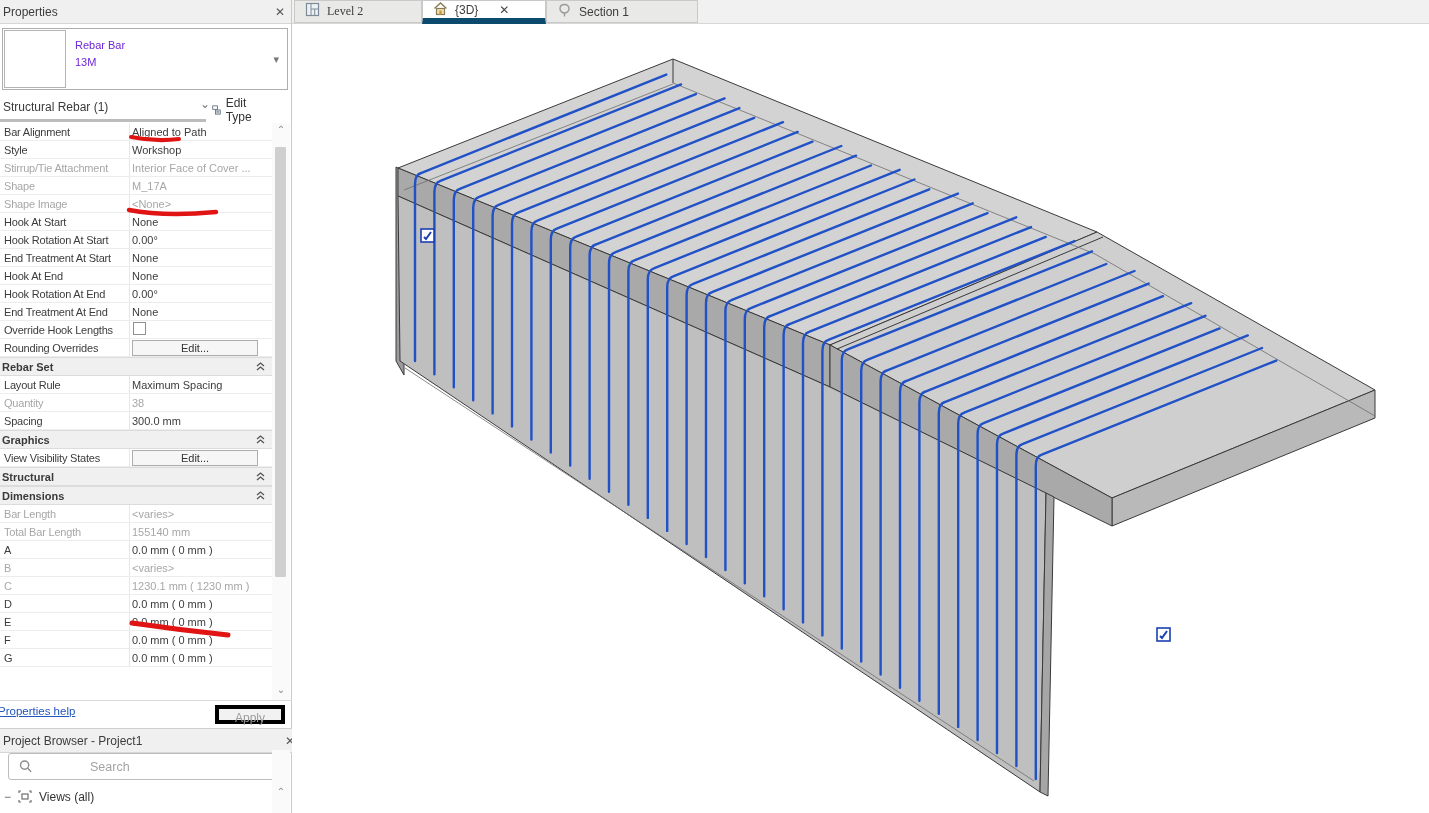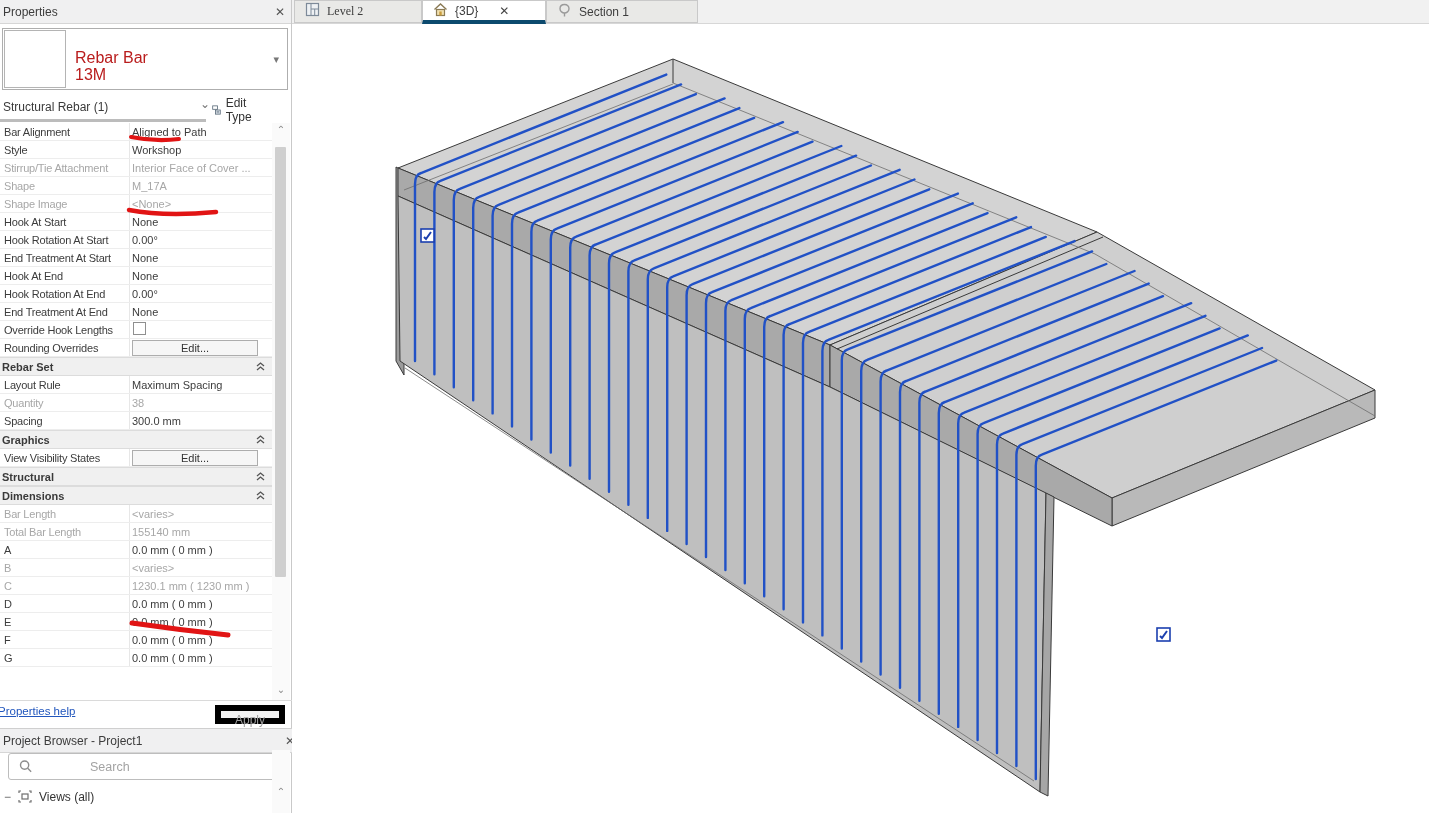--- a/index.html
+++ b/index.html
@@ -6,21 +6,21 @@
   body{width:1429px;height:813px;overflow:hidden;background:#fff;
        font-family:"Liberation Sans",sans-serif;color:#3c3c3c;position:relative;}
   .abs{position:absolute;}
   
   #left-panel{left:0;top:0;width:292px;height:813px;background:#fff;border-right:1px solid #c9c9c9;box-sizing:border-box;}
   .panel-header{height:23px;background:#f0f0f1;border-bottom:1px solid #d6d6d6;font-size:12px;
                 display:flex;align-items:center;padding:0 6px 0 3px;color:#3c3c3c;}
   .panel-header .x{margin-left:auto;color:#555;font-size:12px;cursor:default;}
   #type-selector{left:2px;top:28px;width:286px;height:62px;background:#fff;border:1px solid #aeaeae;box-sizing:border-box;}
   #type-img{left:1px;top:1px;width:62px;height:58px;background:#fff;border:1px solid #b4b4b4;box-sizing:border-box;}
-  #type-text{left:72px;top:20px;font-size:16px;line-height:17px;color:#b91c1c;}
+  #type-text{left:72px;top:8px;font-size:11px;line-height:17px;color:#6d28d9;}
   #type-arrow{right:8px;top:24px;color:#777;font-size:11px;}
   #selection-row{left:0;top:96px;width:260px;height:22px;font-size:12px;display:flex;align-items:center;}
   #selection-label{padding-left:3px;color:#3a3a3a;}
   #selection-chevron{position:absolute;left:200px;color:#777;font-size:12px;top:1px;}
   #edit-type-btn{position:absolute;left:212px;top:0;display:flex;align-items:center;gap:4px;font-size:12px;color:#333;}
   #hscroll-mini{left:0;top:119px;width:206px;height:3px;background:#bcbcbc;}
   
   #prop-grid{left:0;top:123px;width:272px;height:577px;font-size:11px;}
   .prow{height:17px;border-bottom:1px solid #ededed;display:flex;align-items:center;position:relative;}
   .prow .lab{width:127px;padding-left:4px;overflow:hidden;white-space:nowrap;letter-spacing:-0.2px;}
@@ -35,34 +35,34 @@
             font-size:11px;color:#333;text-align:center;line-height:14px;}
   .cbox{width:11px;height:11px;border:1px solid #8f8f8f;background:#fff;margin-left:1px;}
   
   .sbar{width:18px;background:#fafafa;}
   #props-sbar{left:272px;top:123px;height:577px;}
   .sthumb{position:absolute;left:3px;width:11px;background:#cfcfcf;border-radius:1px;}
   .chev{position:absolute;left:3px;width:12px;height:8px;color:#8a8a8a;font-size:10px;line-height:8px;text-align:center;}
   
   #props-footer{left:0;top:700px;width:292px;height:27px;border-top:1px solid #dadada;}
   #props-help{left:-2px;top:4px;font-size:11.5px;color:#2156bd;text-decoration:underline;}
-  #apply-btn{left:215px;top:4px;width:70px;height:19px;background:#f2f2f2;border:6px solid #000000;
+  #apply-btn{left:215px;top:4px;width:70px;height:19px;background:#f2f2f2;border:4px solid #000000;
              color:#9d9d9d;font-size:12px;text-align:center;line-height:18px;box-sizing:border-box;}
   #pb-header{left:0;top:728px;width:292px;}
   #search-box{left:8px;top:753px;width:272px;height:27px;border:1px solid #bdbdbd;border-radius:3px;box-sizing:border-box;
               display:flex;align-items:center;gap:9px;padding-left:10px;background:#fff;}
   #search-box input{border:none;outline:none;font-size:12.5px;color:#be185d;width:200px;font-family:inherit;background:transparent;margin-left:46px;}
   #search-box input::placeholder{color:#a3a3a3;}
   #tree-row{left:4px;top:789px;display:flex;align-items:center;gap:6px;font-size:12px;color:#333;}
   #pb-sbar{left:272px;top:750px;height:63px;}
   
   #tab-bar{left:292px;top:0;width:1137px;height:24px;background:#f1f1f1;border-bottom:1px solid #d7d7d7;box-sizing:border-box;}
   .vtab{position:absolute;top:0;height:23px;display:flex;align-items:center;gap:7px;padding:0 10px;
         font-size:12px;color:#3d3d3d;border:1px solid #c9c9c9;box-sizing:border-box;background:#e9e9e7;}
-  .vtab.active{background:#fff;height:24px;border-bottom:4px solid #0c4a6e;}
+  .vtab.active{background:#fff;height:24px;border-bottom:6px solid #0c4a6e;}
   .vtab .x{margin-left:14px;color:#444;font-size:12px;}
   
   #canvas{left:292px;top:24px;width:1137px;height:789px;background:#fff;}
   #overlay{left:0;top:0;width:1429px;height:813px;pointer-events:none;}
 </style>
 </head>
 <body>
 
 <div id="left-panel" class="abs">
 

